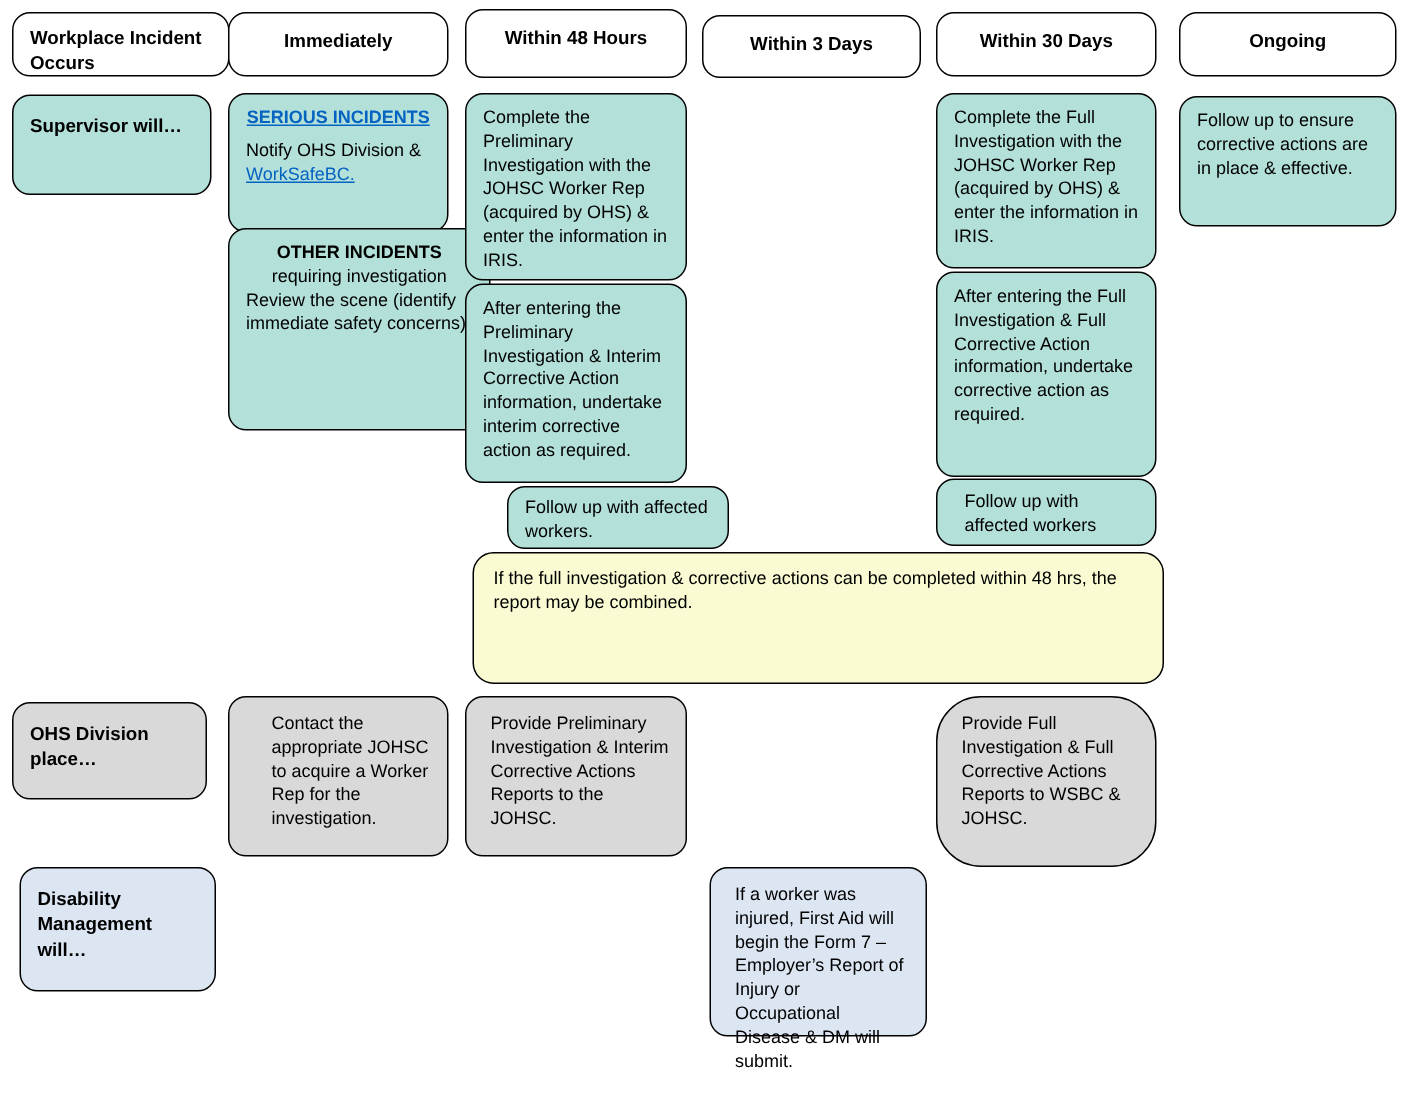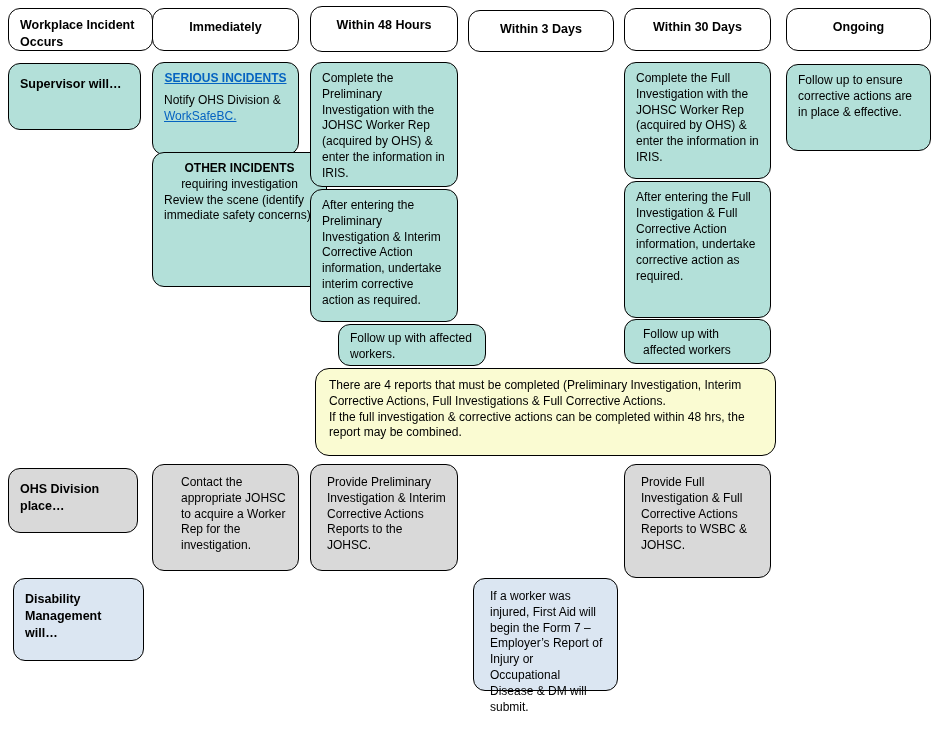--- a/index.html
+++ b/index.html
@@ -64,25 +64,24 @@
   <div class="box teal" style="left:310px;top:189px;width:148px;height:133px;">After entering the Preliminary Investigation &amp; Interim Corrective Action information, undertake interim corrective action as required.</div>
   <div class="box teal" style="left:310px;top:324px;width:148px;height:42px;padding-top:6px;margin-left:28px;">Follow up with affected workers.</div>
 
   <div class="box teal" style="left:624px;top:62px;width:147px;height:117px;">Complete the Full Investigation with the JOHSC Worker Rep (acquired by OHS) &amp; enter the information in IRIS.</div>
   <div class="box teal" style="left:624px;top:181px;width:147px;height:137px;">After entering the Full Investigation &amp; Full Corrective Action information, undertake corrective action as required.</div>
   <div class="box teal" style="left:624px;top:319px;width:147px;height:45px;padding-top:7px;padding-left:18px;">Follow up with affected workers</div>
 
   <div class="box teal" style="left:786px;top:64px;width:145px;height:87px;">Follow up to ensure corrective actions are in place &amp; effective.</div>
 
   <div class="box yellow" style="left:315px;top:368px;width:461px;height:88px;">
-    <div>There are 4 reports that must be completed (Preliminary Investigation, Interim Corrective Actions, Full Investigations &amp; Full Corrective Actions.</div>
     <div class="mt12">If the full investigation &amp; corrective actions can be completed within 48 hrs, the report may be combined.</div>
   </div>
 
   <div class="box gray rowlabel" style="left:8px;top:468px;width:130px;height:65px;">OHS Division place…</div>
   <div class="box gray indent" style="left:152px;top:464px;width:147px;height:107px;">Contact the appropriate JOHSC to acquire a Worker Rep for the investigation.</div>
   <div class="box gray pad-t10" style="left:310px;top:464px;width:148px;height:107px;padding-left:16px;">Provide Preliminary Investigation &amp; Interim Corrective Actions Reports to the JOHSC.</div>
-  <div class="box gray pad-t10" style="left:624px;top:464px;width:147px;height:114px;padding-left:16px;">Provide Full Investigation &amp; Full Corrective Actions Reports to WSBC &amp; JOHSC.</div>
+  <div class="box gray pad-t10" style="left:624px;top:464px;width:147px;height:114px;padding-left:16px;border-radius:30px;">Provide Full Investigation &amp; Full Corrective Actions Reports to WSBC &amp; JOHSC.</div>
 
   <div class="box blue rowlabel" style="left:13px;top:578px;width:131px;height:83px;">Disability Management will…</div>
   <div class="box blue pad-t10" style="left:473px;top:578px;width:145px;height:113px;padding-left:16px;">If a worker was injured, First Aid will begin the Form 7 – Employer’s Report of Injury or Occupational Disease &amp; DM will submit.</div>
 
 </div>
 
 </body></html>

